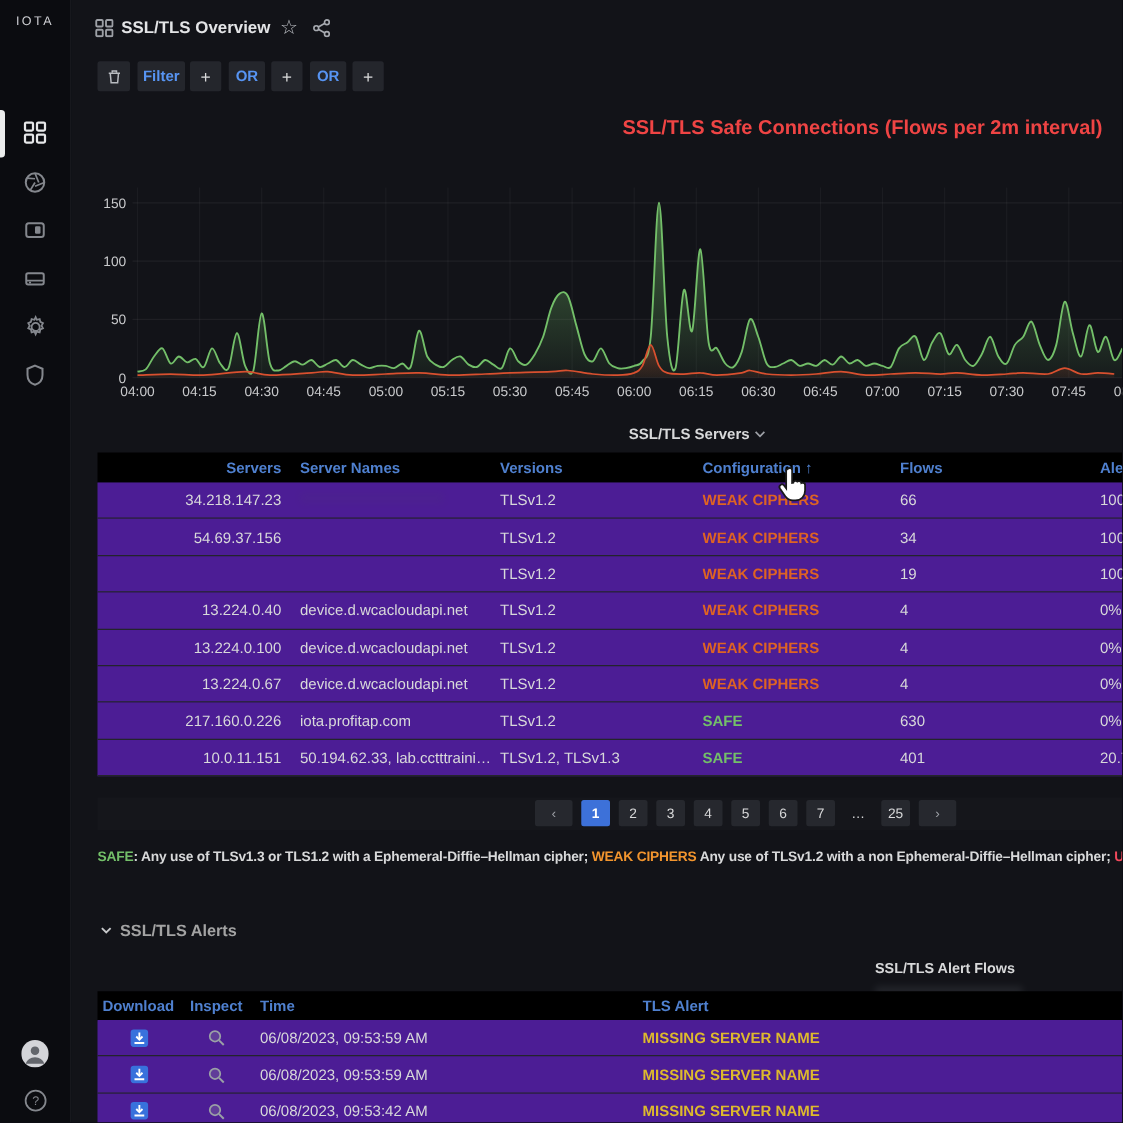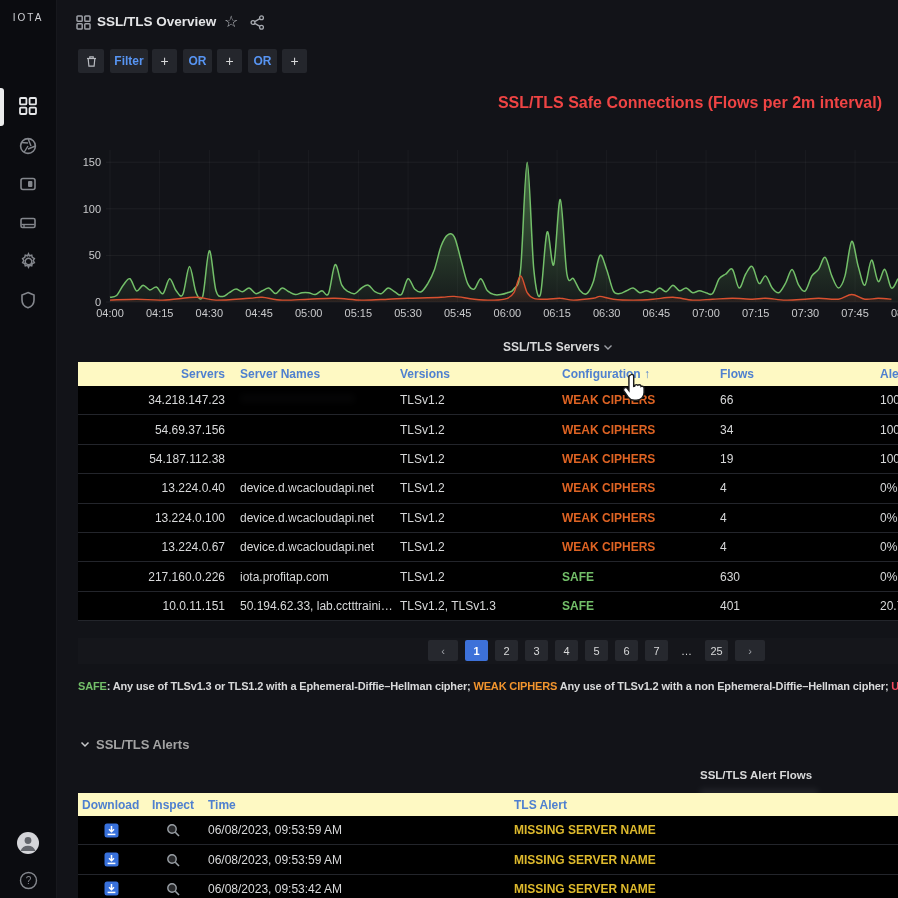--- a/index.html
+++ b/index.html
@@ -14,22 +14,22 @@
   #pg-title{position:absolute;left:97px;top:14px;font-size:13.5px;font-weight:bold;color:#e3e4e6;}
   
   .tbtn{position:absolute;top:49px;height:24px;background:#24262c;border-radius:2px;display:flex;align-items:center;justify-content:center;font-size:12px;font-weight:bold;}
   .tbtn.blue{color:#5794f2;}
   .tbtn.plus{color:#d8d9da;font-size:14px;font-weight:normal;}
   
   #chart-title{position:absolute;right:16px;top:94px;font-size:16px;font-weight:bold;color:#ef4444;}
   #chart{position:absolute;left:60px;top:130px;}
   
   #srv-title{position:absolute;left:148px;top:340px;width:820px;text-align:center;font-size:12px;font-weight:bold;color:#d8d9da;}
-  .thead{position:absolute;left:78px;width:820px;height:24px;background:#fef9c3;text-align:right;}
-  .trow{position:relative;height:28.4px;background:#000000;border-bottom:1px solid #23252b;text-align:right;}
+  .thead{position:absolute;left:78px;width:820px;height:24px;background:#000000;text-align:right;}
+  .trow{position:relative;height:28.4px;background:#4c1d95;border-bottom:1px solid #23252b;text-align:right;}
   #srv-body{position:absolute;left:78px;top:386px;width:820px;}
   .cell{position:absolute;top:0;height:100%;display:flex;align-items:center;font-size:12px;white-space:nowrap;overflow:hidden;}
   .hcell{color:#4f80cf;font-weight:bold;cursor:pointer;}
   .c0{left:0;width:147px;justify-content:flex-end;}
   .c1{left:162px;width:152px;}
   .c2{left:322px;width:155px;}
   .c3{left:484px;width:150px;}
   .c4{left:642px;width:152px;}
   .c5{left:802px;width:96px;}
   .cfg-weak{color:#de6323;font-weight:bold;}
@@ -253,21 +253,20 @@
     </div>
       <div class="trow">
       <div class="cell c0">54.69.37.156</div>
       <div class="cell c1"></div>
       <div class="cell c2">TLSv1.2</div>
       <div class="cell c3 cfg-weak">WEAK CIPHERS</div>
       <div class="cell c4">34</div>
       <div class="cell c5">100%</div>
     </div>
       <div class="trow">
-      <div class="cell c0">54.187.112.38</div>
       <div class="cell c1"></div>
       <div class="cell c2">TLSv1.2</div>
       <div class="cell c3 cfg-weak">WEAK CIPHERS</div>
       <div class="cell c4">19</div>
       <div class="cell c5">100%</div>
     </div>
       <div class="trow">
       <div class="cell c0">13.224.0.40</div>
       <div class="cell c1">device.d.wcacloudapi.net</div>
       <div class="cell c2">TLSv1.2</div>

